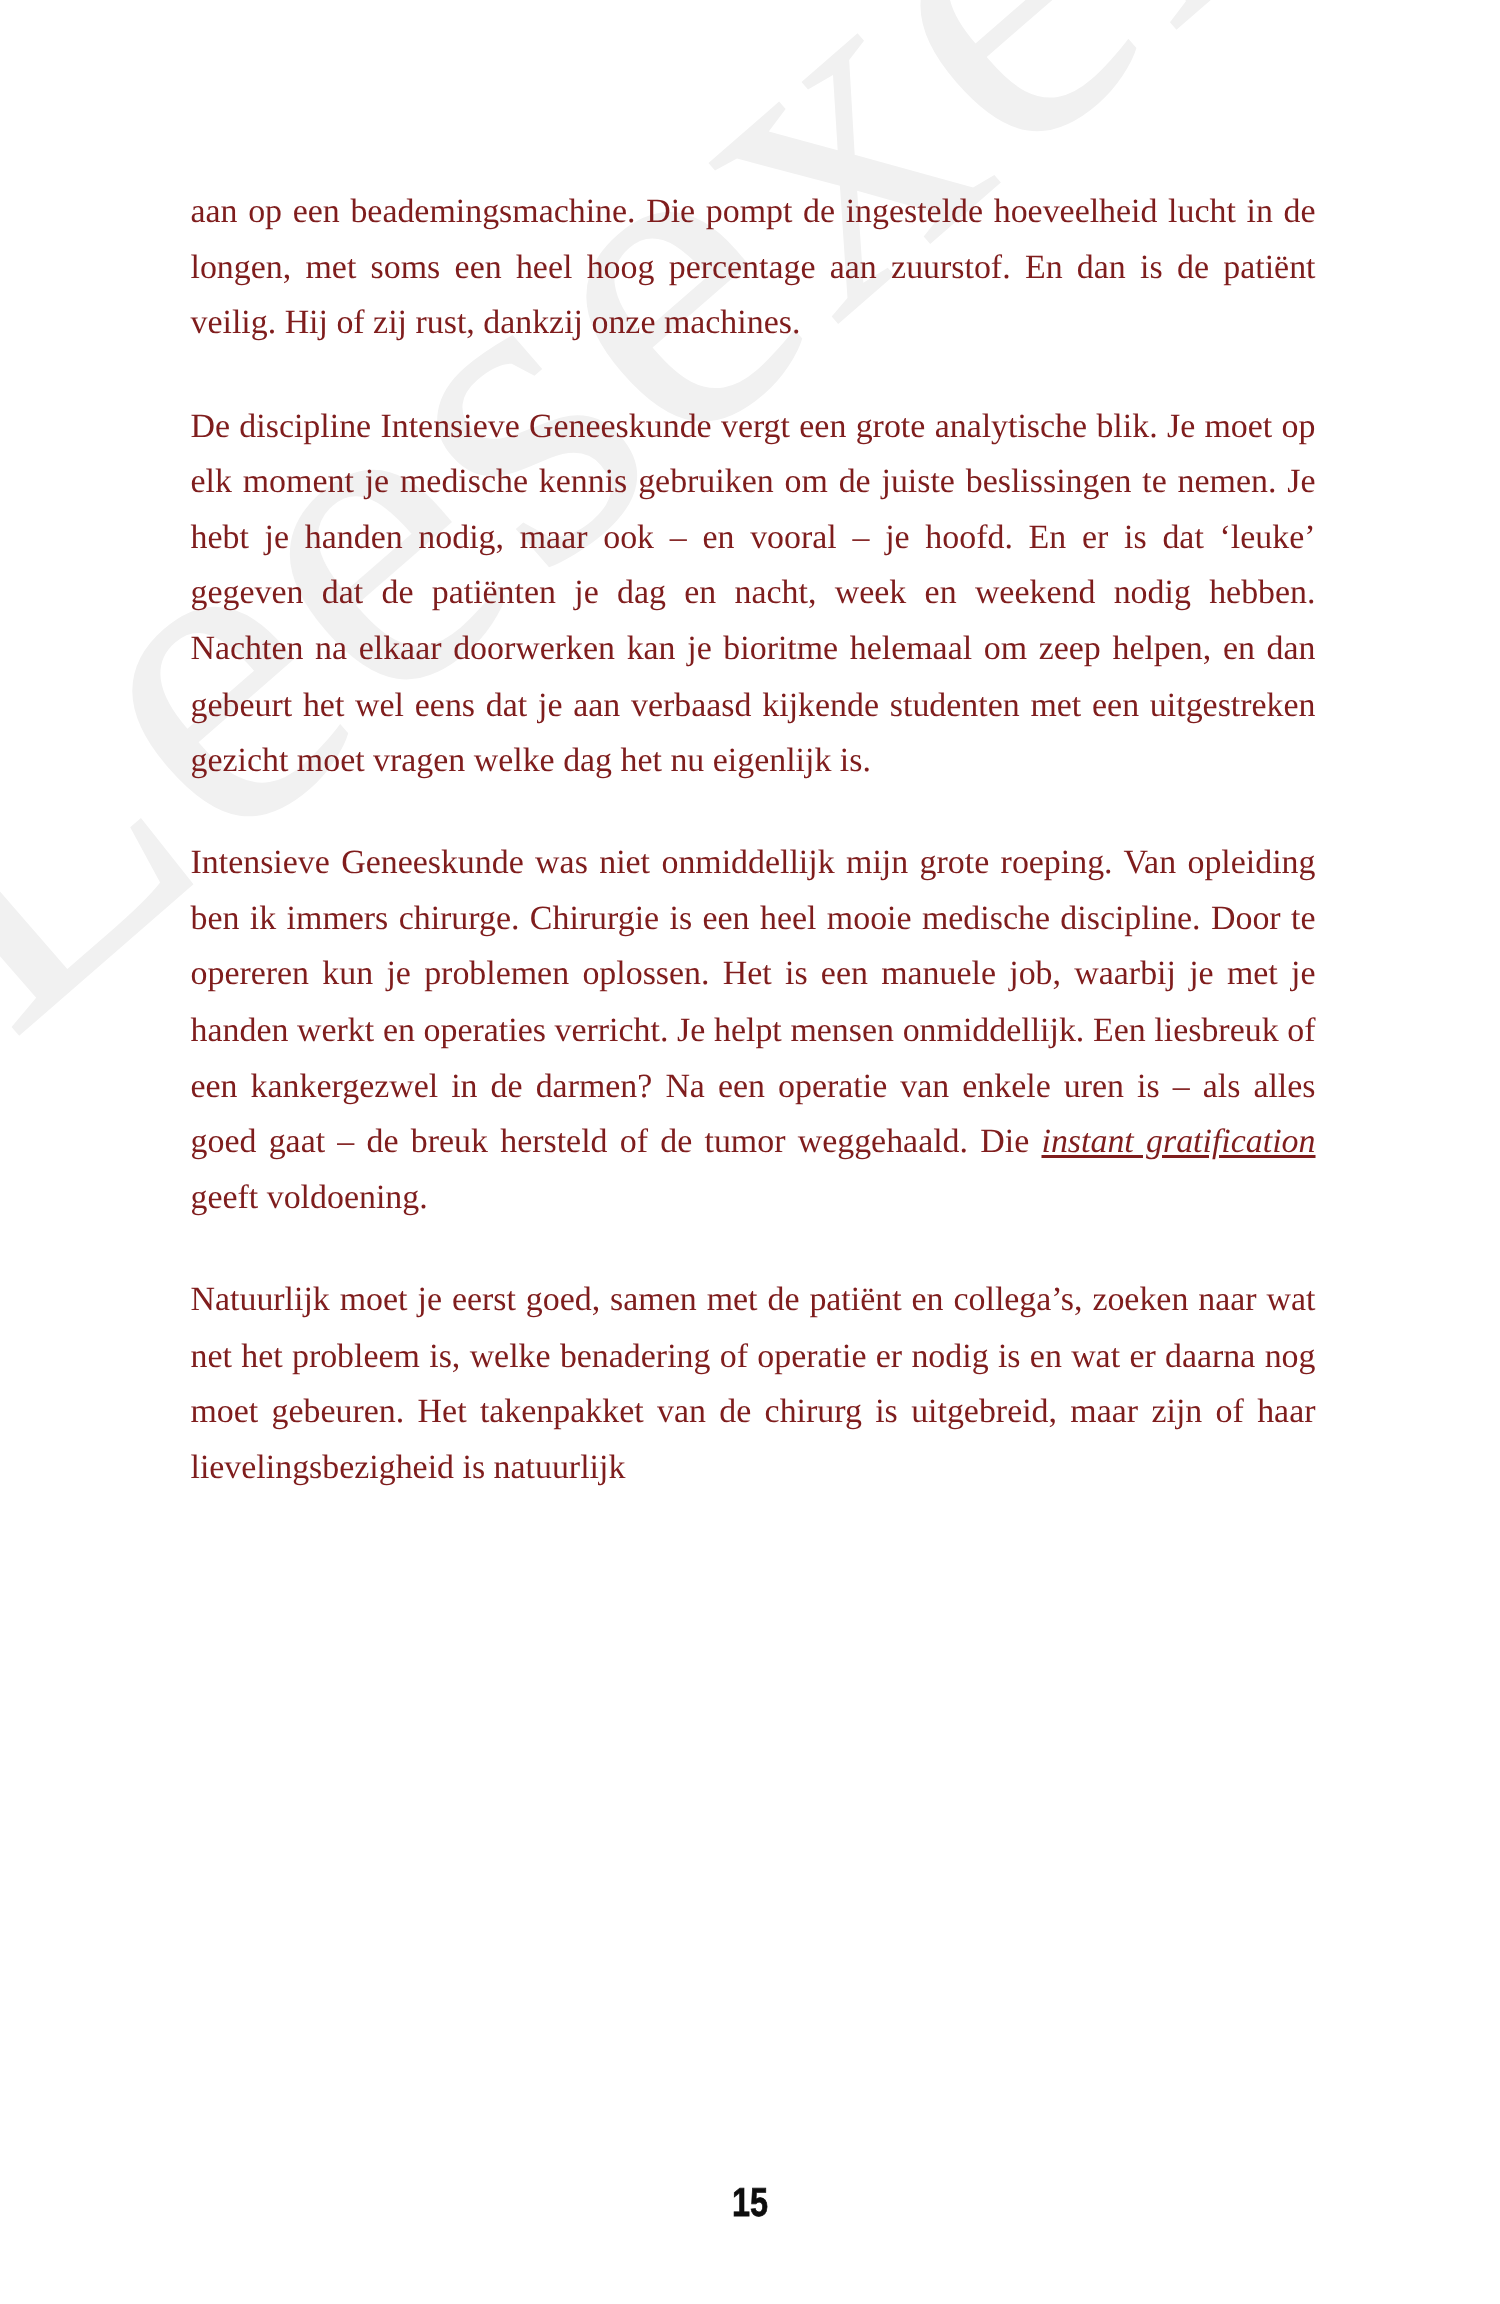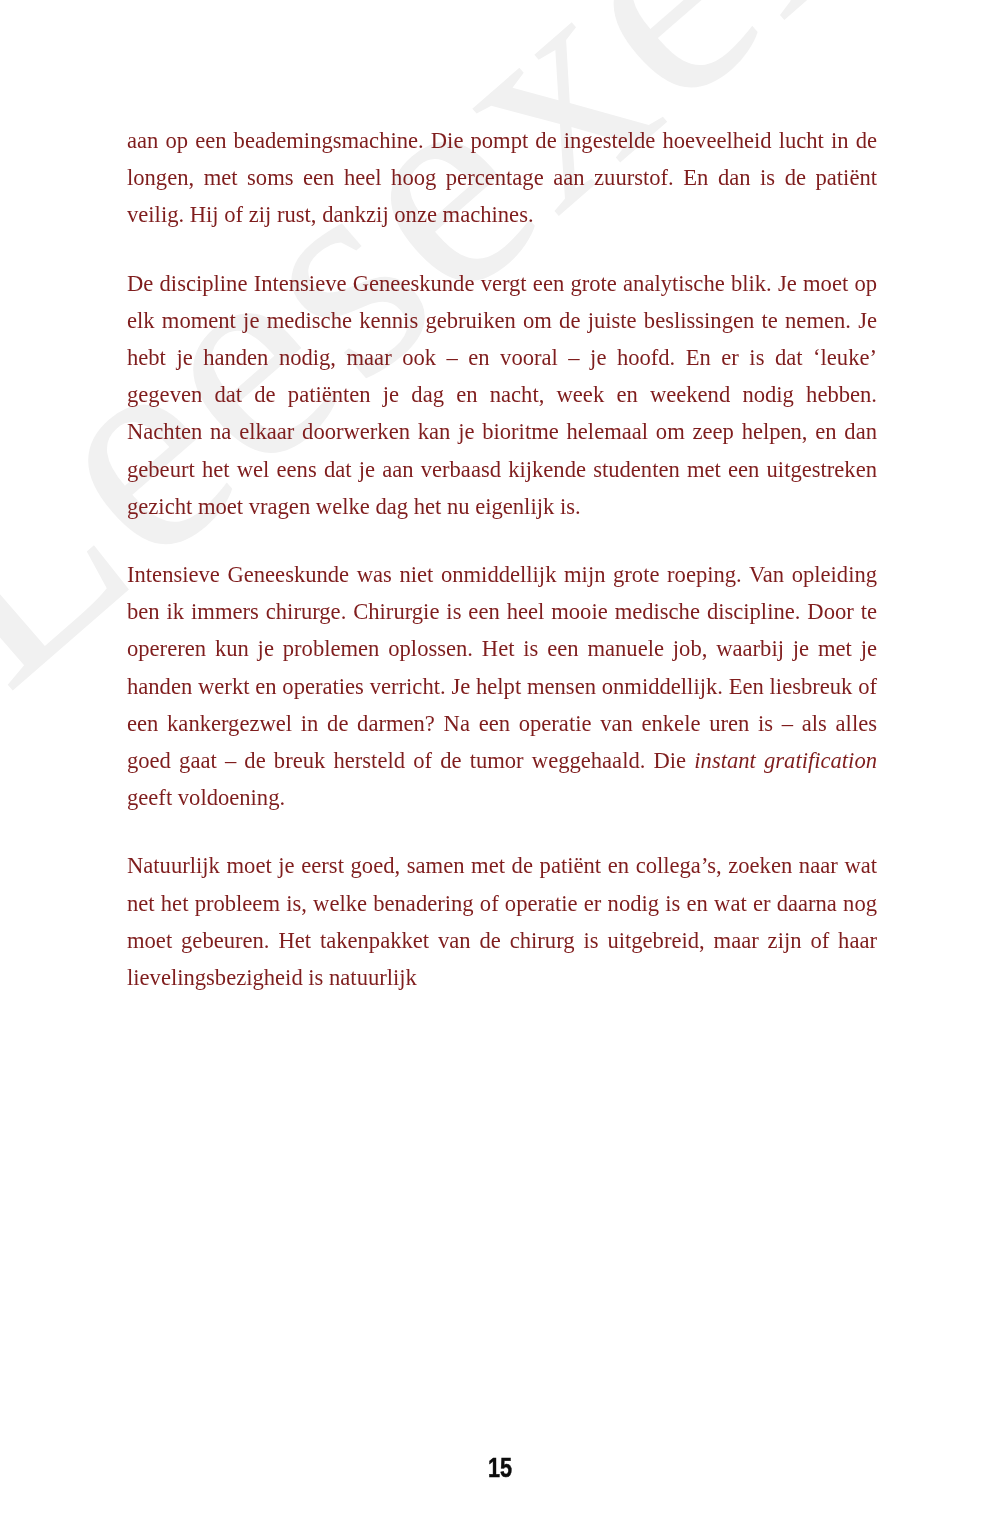--- a/index.html
+++ b/index.html
@@ -63,20 +63,21 @@
     -webkit-hyphens: none;
     hyphens: none;
   }
 
   .para + .para {
     margin-top: 31px;
   }
 
   .para .ital {
     font-style: italic;
+    text-decoration: underline;
   }
 
   #para-1 {
     margin-top: 122px;
   }
 
   .section-heading {
     font-family: "Liberation Sans Narrow", "Liberation Sans", "DejaVu Sans", sans-serif;
     font-weight: 700;
     font-size: 35px;

